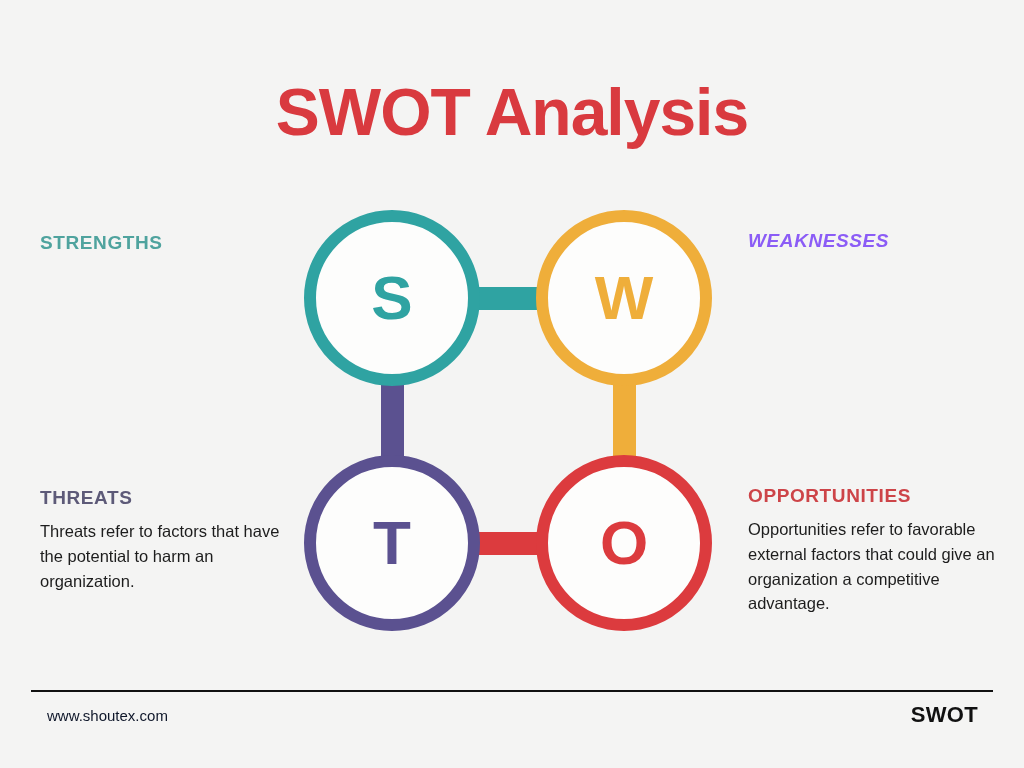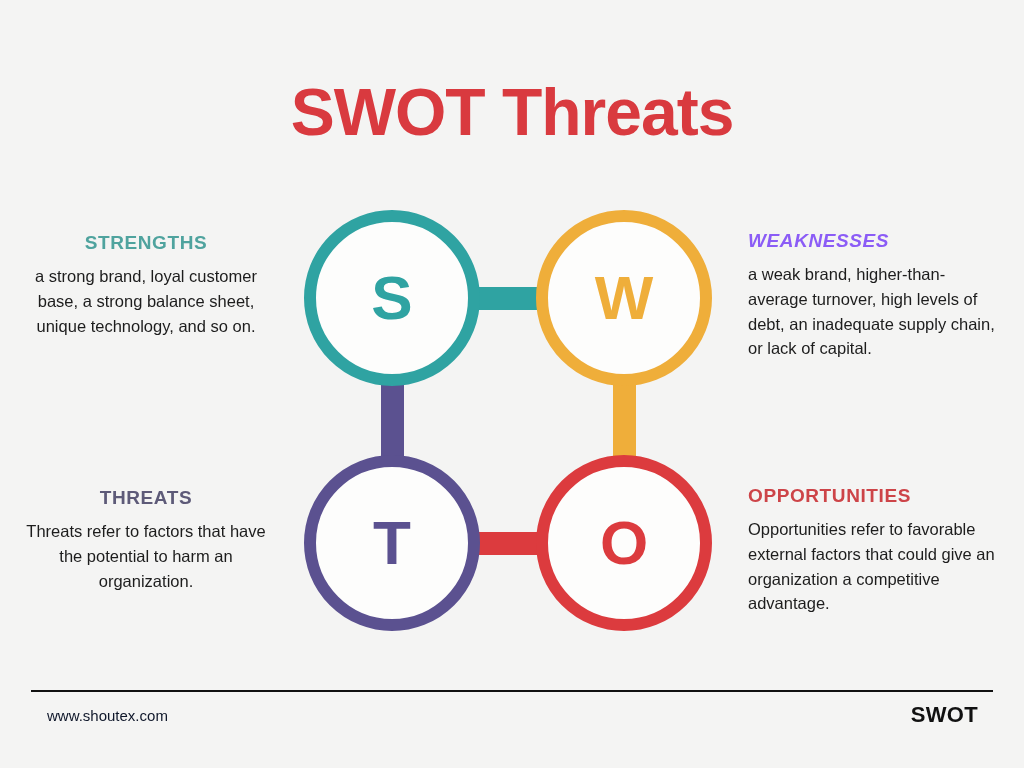--- a/index.html
+++ b/index.html
@@ -66,21 +66,21 @@
     letter-spacing: 0.6px;
     margin: 0 0 10px 0;
   }
   .quad-body {
     font-size: 16.5px;
     line-height: 1.5;
     color: #1d1d1d;
     margin: 0;
   }
 
-  .quad.left  { text-align: center; left: 26px; }
+  .quad.left  { text-align: left; left: 40px; }
   .quad.right { text-align: left;  left: 748px; width: 250px; }
 
   #quad-strengths      { top: 232px; }
   #quad-weaknesses     { top: 230px; }
   #quad-threats        { top: 487px; }
   #quad-opportunities  { top: 473px; margin-top: 12px; }
 
   #quad-strengths .quad-heading     { color: #4fa39e; }
   #quad-weaknesses .quad-heading    { color: #8b5cf6; font-style: italic; }
   #quad-threats .quad-heading       { color: #5d5a78; }
@@ -108,21 +108,21 @@
     top: 702px;
     font-size: 22px;
     font-weight: bold;
     color: #111111;
     letter-spacing: 0.3px;
   }
 </style>
 </head>
 <body>
 
-<div id="title">SWOT Threats</div>
+<div id="title">SWOT Analysis</div>
 
 <div id="stage">
   <svg width="1024" height="768" viewBox="0 0 1024 768">
 
     <rect x="466" y="287" width="106" height="23" fill="#2fa3a2"></rect>
 
     <rect x="466" y="532" width="106" height="23" fill="#dc3b3e"></rect>
 
     <rect x="381" y="375" width="23" height="110" fill="#5b5190"></rect>
 
@@ -138,26 +138,24 @@
   </svg>
 </div>
 
 <div class="node-letter" id="letter-s">S</div>
 <div class="node-letter" id="letter-w">W</div>
 <div class="node-letter" id="letter-t">T</div>
 <div class="node-letter" id="letter-o">O</div>
 
 <div class="quad left" id="quad-strengths">
   <p class="quad-heading">STRENGTHS</p>
-  <p class="quad-body">a strong brand, loyal customer base, a strong balance sheet, unique technology, and so on.</p>
 </div>
 
 <div class="quad right" id="quad-weaknesses">
   <p class="quad-heading">WEAKNESSES</p>
-  <p class="quad-body">a weak brand, higher-than-average turnover, high levels of debt, an inadequate supply chain, or lack of capital.</p>
 </div>
 
 <div class="quad left" id="quad-threats">
   <p class="quad-heading">THREATS</p>
   <p class="quad-body">Threats refer to factors that have the potential to harm an organization.</p>
 </div>
 
 <div class="quad right" id="quad-opportunities">
   <p class="quad-heading">OPPORTUNITIES</p>
   <p class="quad-body">Opportunities refer to favorable external factors that could give an organization a competitive advantage.</p>

